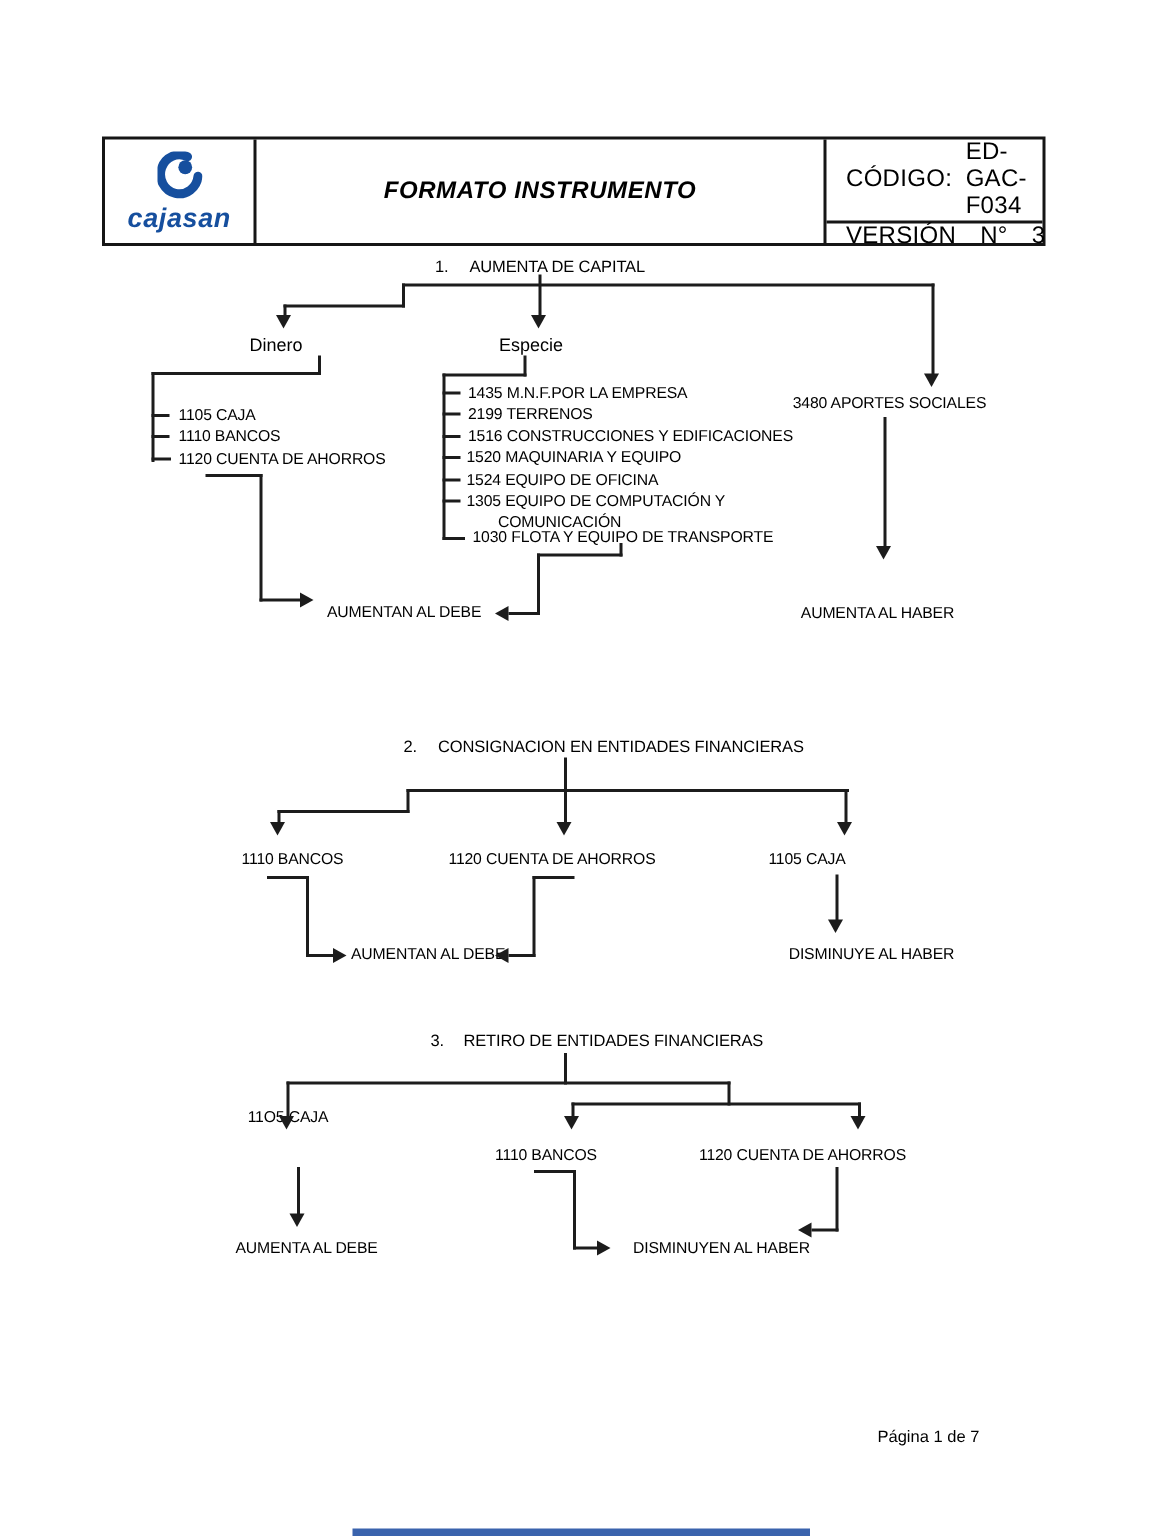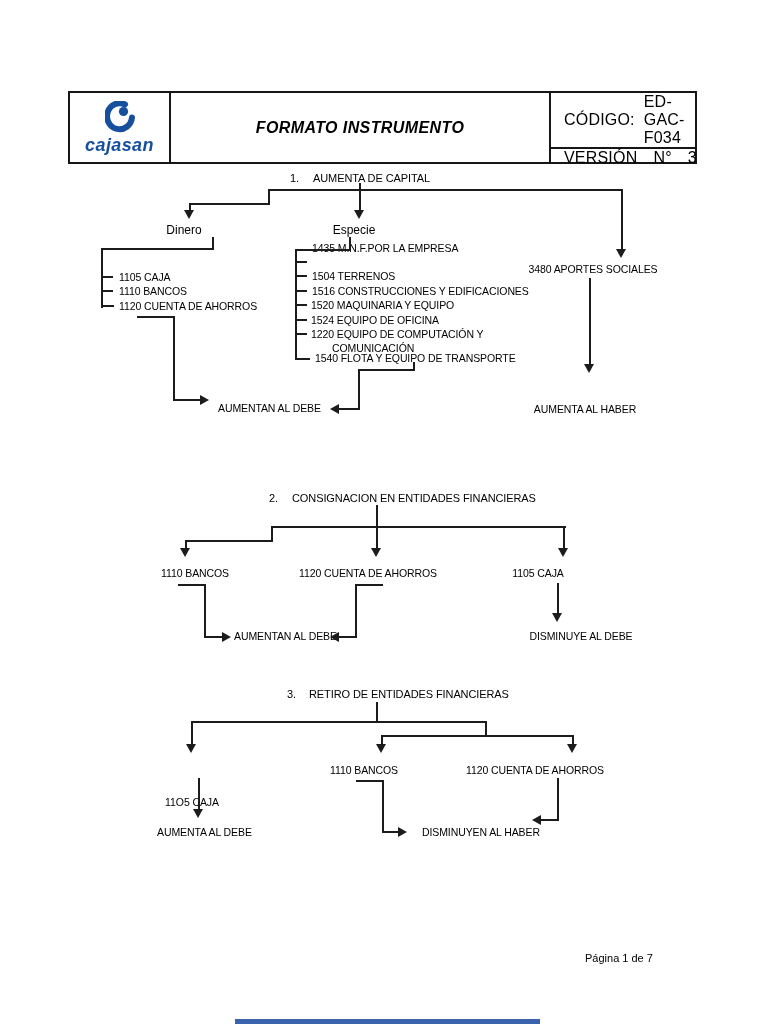--- a/index.html
+++ b/index.html
@@ -92,28 +92,28 @@
   <i class="vl" style="left:349px;top:237px;height:14px"></i>
   <i class="hl" style="left:295px;top:249px;width:56px"></i>
   <i class="vl" style="left:295px;top:249px;height:111px"></i>
   <i class="hl" style="left:295px;top:261px;width:12px"></i>
   <i class="hl" style="left:295px;top:275px;width:12px"></i>
   <i class="hl" style="left:295px;top:290px;width:12px"></i>
   <i class="hl" style="left:295px;top:304px;width:12px"></i>
   <i class="hl" style="left:295px;top:319px;width:12px"></i>
   <i class="hl" style="left:295px;top:333px;width:12px"></i>
   <i class="hl" style="left:295px;top:358px;width:15px"></i>
-  <span class="lbl" style="left:312px;top:241px">1435 M.N.F.POR LA EMPRESA</span>
-  <span class="lbl" style="left:312px;top:269px">1504 TERRENOS</span>
+  <span class="lbl" style="left:312px;top:255px">1435 M.N.F.POR LA EMPRESA</span>
+  <span class="lbl" style="left:312px;top:269px">2199 TERRENOS</span>
   <span class="lbl" style="left:312px;top:284px">1516 CONSTRUCCIONES Y EDIFICACIONES</span>
   <span class="lbl" style="left:311px;top:298px">1520 MAQUINARIA Y EQUIPO</span>
   <span class="lbl" style="left:311px;top:313px">1524 EQUIPO DE OFICINA</span>
-  <span class="lbl" style="left:311px;top:327px">1220 EQUIPO DE COMPUTACIÓN Y</span>
+  <span class="lbl" style="left:311px;top:327px">1305 EQUIPO DE COMPUTACIÓN Y</span>
   <span class="lbl" style="left:332px;top:341px">COMUNICACIÓN</span>
-  <span class="lbl" style="left:315px;top:351px">1540 FLOTA Y EQUIPO DE TRANSPORTE</span>
+  <span class="lbl" style="left:315px;top:351px">1030 FLOTA Y EQUIPO DE TRANSPORTE</span>
 
   <span class="lbl c" style="left:593px;top:262px">3480 APORTES SOCIALES</span>
 
   <i class="hl" style="left:137px;top:316px;width:38px"></i>
   <i class="vl" style="left:173px;top:316px;height:85px"></i>
   <i class="hl" style="left:173px;top:399px;width:28px"></i>
   <i class="arr right" style="left:200px;top:395px"></i>
   <span class="lbl" style="left:218px;top:401px">AUMENTAN AL DEBE</span>
 
   <i class="vl" style="left:413px;top:362px;height:9px"></i>
@@ -150,37 +150,37 @@
   <i class="arr right" style="left:222px;top:632px"></i>
   <span class="lbl" style="left:234px;top:629px">AUMENTAN AL DEBE</span>
 
   <i class="hl" style="left:355px;top:584px;width:28px"></i>
   <i class="vl" style="left:355px;top:584px;height:54px"></i>
   <i class="hl" style="left:339px;top:636px;width:18px"></i>
   <i class="arr left" style="left:330px;top:632px"></i>
 
   <i class="vl" style="left:557px;top:583px;height:32px"></i>
   <i class="arr down" style="left:552px;top:613px"></i>
-  <span class="lbl c" style="left:581px;top:629px">DISMINUYE AL DEBE</span>
+  <span class="lbl c" style="left:581px;top:629px">DISMINUYE AL HABER</span>
 
   <span class="lbl sect" style="left:287px;top:687px">3.</span>
   <span class="lbl sect" style="left:309px;top:687px">RETIRO DE ENTIDADES FINANCIERAS</span>
 
   <i class="vl" style="left:376px;top:702px;height:21px"></i>
   <i class="hl" style="left:191px;top:721px;width:296px"></i>
   <i class="vl" style="left:191px;top:721px;height:24px"></i>
   <i class="arr down" style="left:186px;top:744px"></i>
   <i class="vl" style="left:485px;top:721px;height:16px"></i>
   <i class="hl" style="left:381px;top:735px;width:193px"></i>
   <i class="vl" style="left:381px;top:735px;height:10px"></i>
   <i class="arr down" style="left:376px;top:744px"></i>
   <i class="vl" style="left:572px;top:735px;height:10px"></i>
   <i class="arr down" style="left:567px;top:744px"></i>
 
-  <span class="lbl c" style="left:192px;top:795px">11O5 CAJA</span>
+  <span class="lbl c" style="left:192px;top:738px">11O5 CAJA</span>
   <span class="lbl c" style="left:364px;top:763px">1110 BANCOS</span>
   <span class="lbl c" style="left:535px;top:763px">1120 CUENTA DE AHORROS</span>
 
   <i class="vl" style="left:198px;top:778px;height:33px"></i>
   <i class="arr down" style="left:193px;top:809px"></i>
   <span class="lbl" style="left:157px;top:825px">AUMENTA  AL DEBE</span>
 
   <i class="hl" style="left:356px;top:780px;width:28px"></i>
   <i class="vl" style="left:382px;top:780px;height:53px"></i>
   <i class="hl" style="left:382px;top:831px;width:18px"></i>

